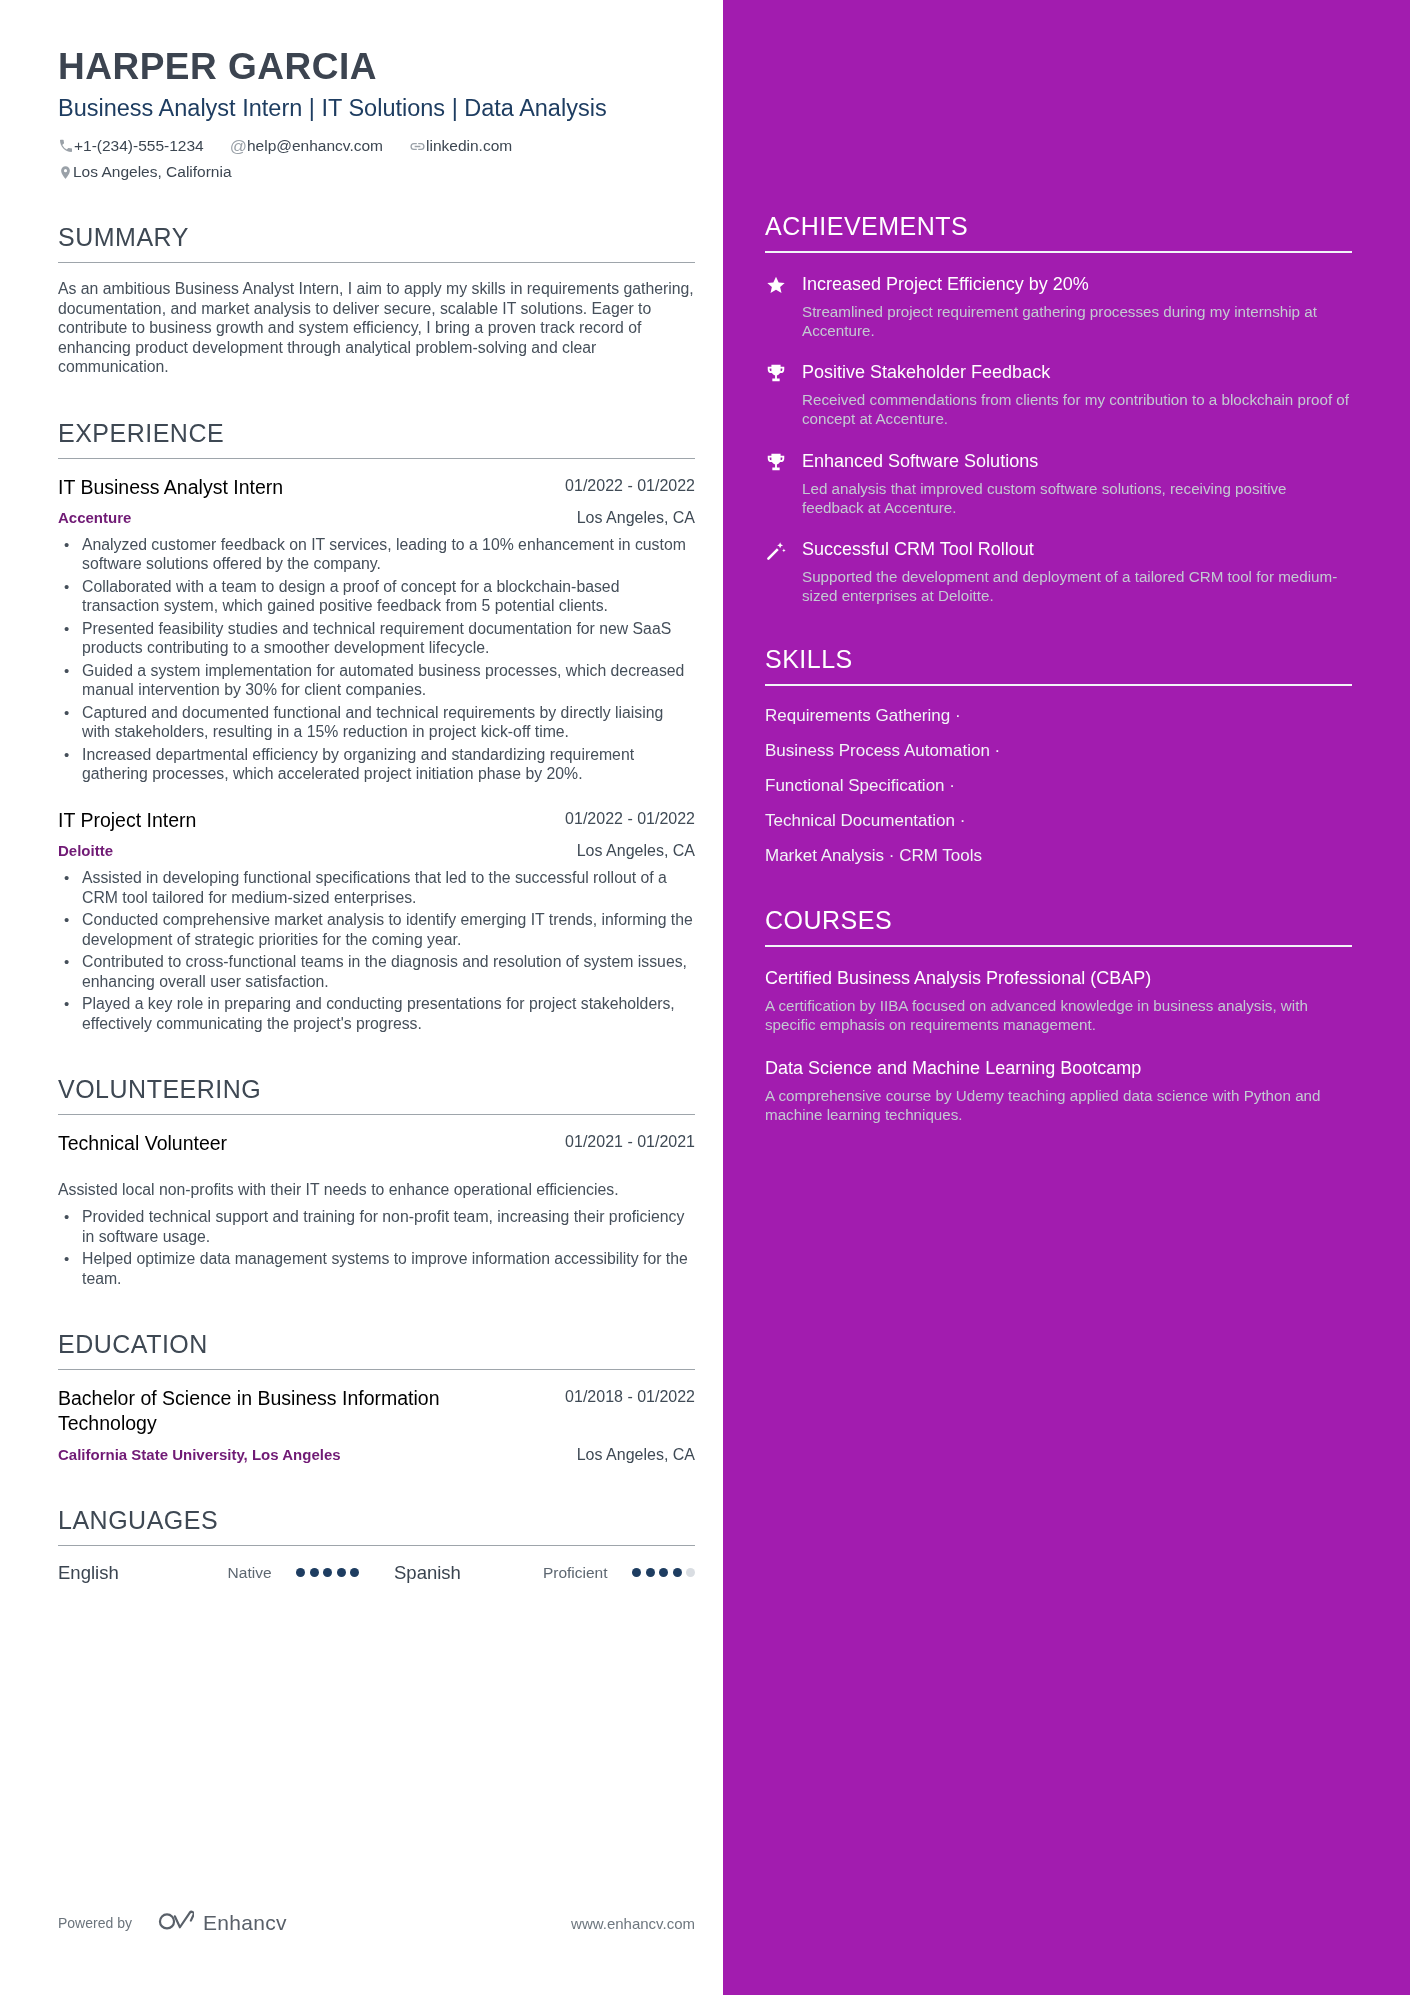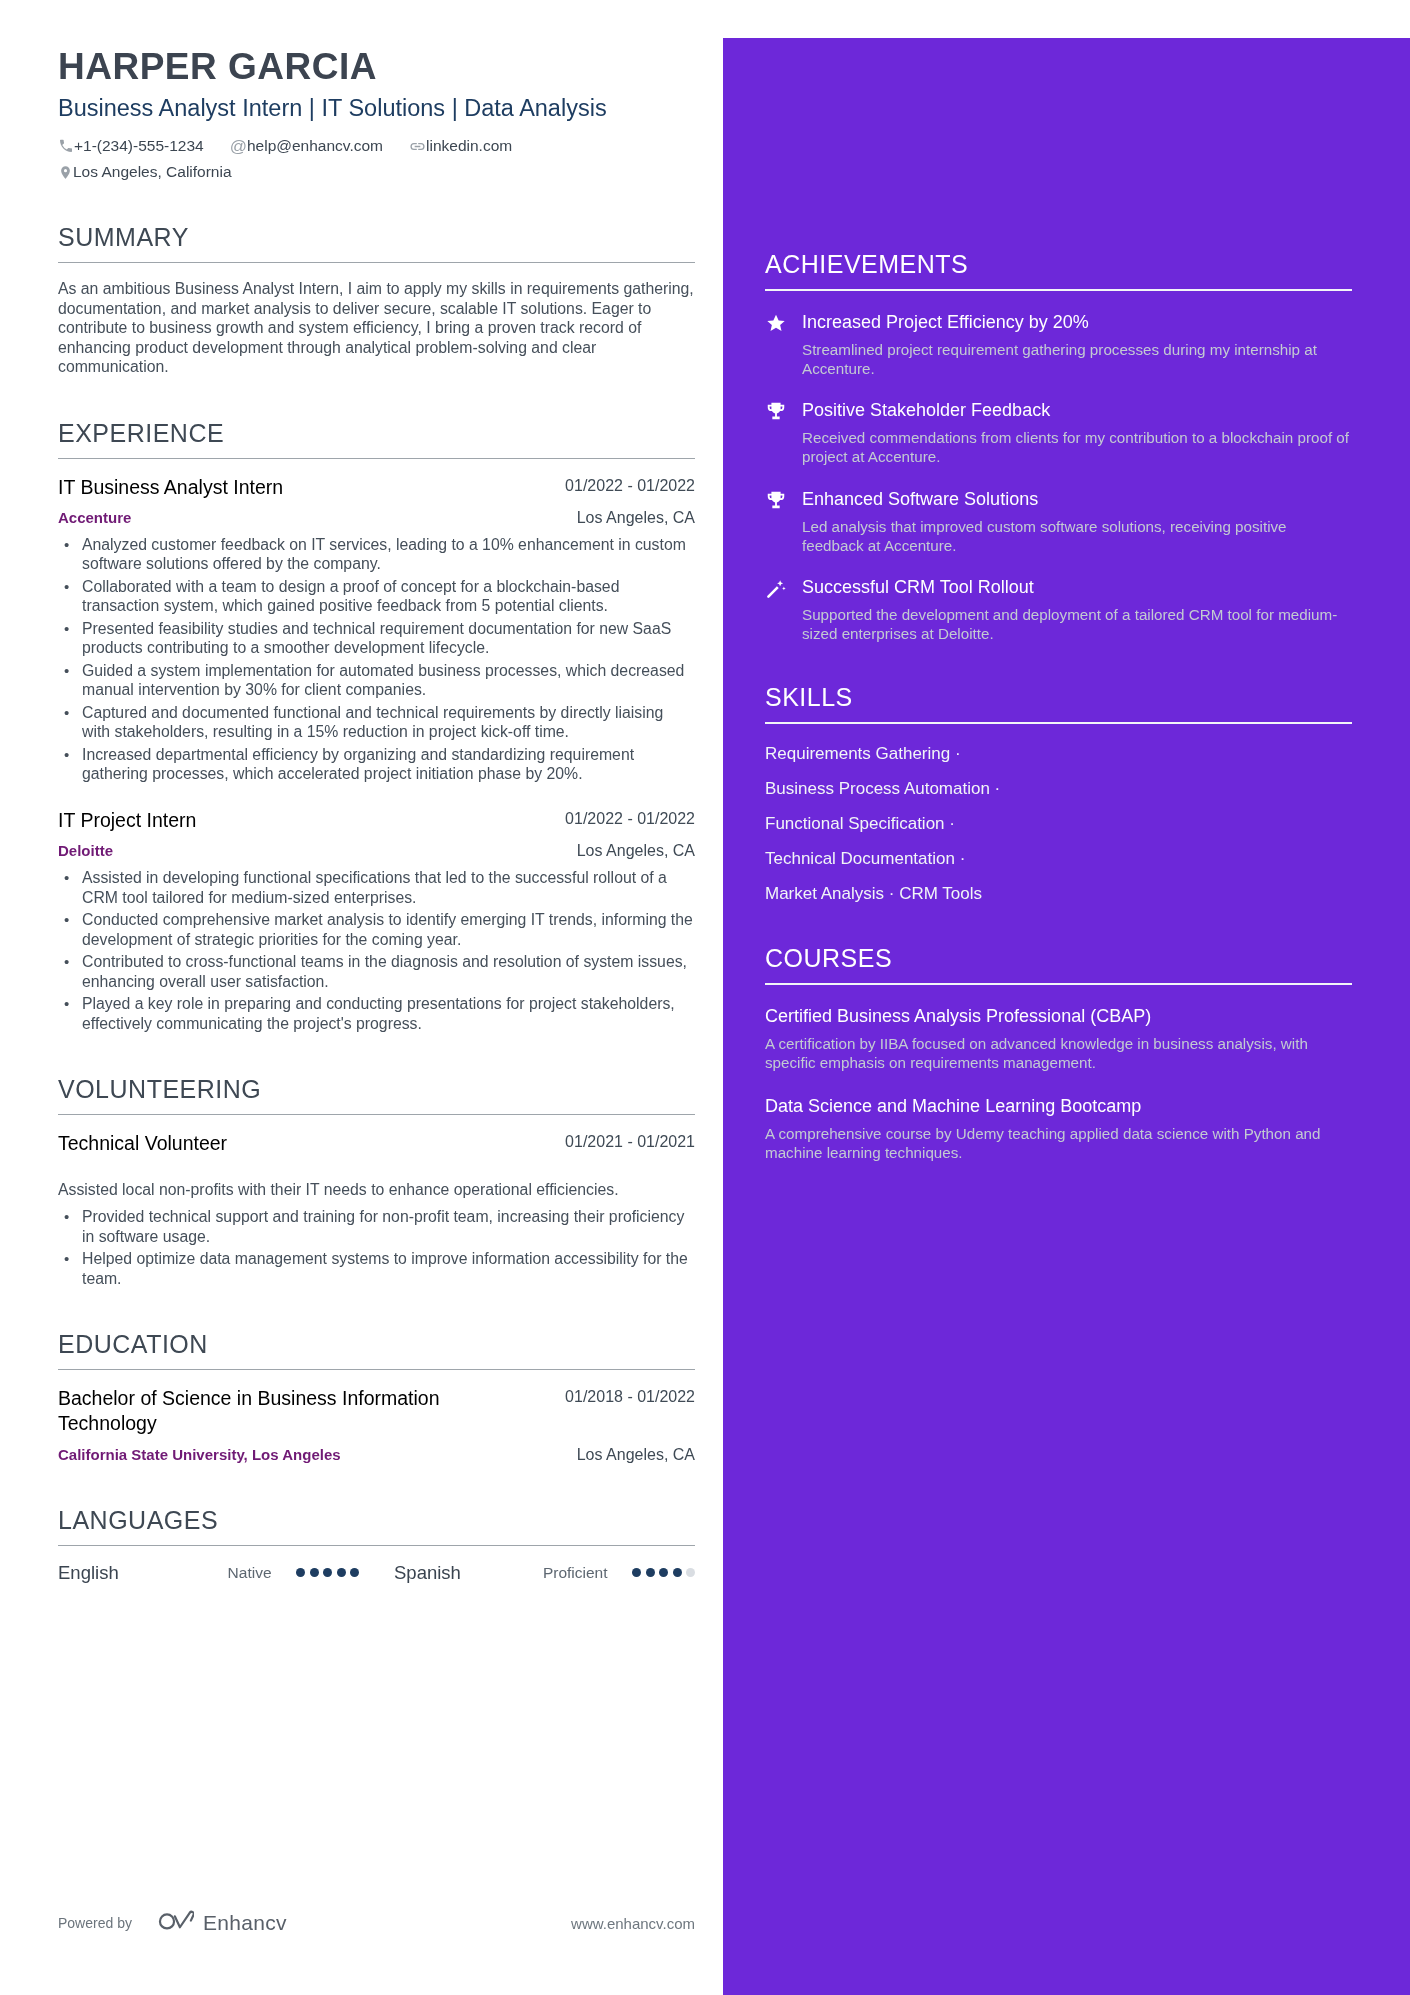--- a/index.html
+++ b/index.html
@@ -57,21 +57,21 @@
 
   
   .footer { position:absolute; left:58px; bottom:58px; width:637px; display:flex; align-items:center; }
   .powered { font-size:14px; color:#6b747c; }
   .brand-logo { margin-left:26px; margin-right:9px; }
   .brand-name { font-size:21px; color:#596069; letter-spacing:.3px; }
   .site { margin-left:auto; font-size:15px; color:#6e777f; }
 
   
   .right {
-    flex:1; background:#6d28d9; color:#ffffff; padding:212px 58px 0 42px;margin-top:38px;
+    flex:1; background:#a21caf; color:#ffffff; padding:212px 58px 0 42px;
   }
   .sb-section { margin-bottom:40px; }
   .sb-head { font-size:25px; font-weight:500; color:#ffffff; letter-spacing:.5px; }
   .sb-rule { border:none; border-top:2px solid #f2f5f8; margin-top:10px; margin-bottom:20px; }
 
   .ach-item { display:flex; gap:15px; margin-bottom:21px; }
   .ach-icon { flex:0 0 22px; padding-top:2px; }
   .ach-icon svg { fill:#ffffff; display:block; }
   .ach-title { font-size:18px; font-weight:500; line-height:1.28; color:#ffffff; }
   .ach-desc { margin-top:6px; font-size:15.2px; line-height:1.26; color:#c3cad2; }
@@ -252,21 +252,21 @@
       </div>
 
       <div class="ach-item">
         <span class="ach-icon">
           <svg width="22" height="22" viewBox="0 0 24 24">
               <path d="M17 4V2H7v2H3v3a4 4 0 0 0 4 4h.54A5.5 5.5 0 0 0 11 13.74V17H8v3h8v-3h-3v-3.26A5.5 5.5 0 0 0 16.46 11H17a4 4 0 0 0 4-4V4h-4zM5 7V6h2v3a2 2 0 0 1-2-2zm14 0a2 2 0 0 1-2 2V6h2v1z"></path>
             </svg>
         </span>
         <div>
           <div class="ach-title">Positive Stakeholder Feedback</div>
-          <div class="ach-desc">Received commendations from clients for my contribution to a blockchain proof of project at Accenture.</div>
+          <div class="ach-desc">Received commendations from clients for my contribution to a blockchain proof of concept at Accenture.</div>
         </div>
       </div>
 
       <div class="ach-item">
         <span class="ach-icon">
           <svg width="22" height="22" viewBox="0 0 24 24">
               <path d="M17 4V2H7v2H3v3a4 4 0 0 0 4 4h.54A5.5 5.5 0 0 0 11 13.74V17H8v3h8v-3h-3v-3.26A5.5 5.5 0 0 0 16.46 11H17a4 4 0 0 0 4-4V4h-4zM5 7V6h2v3a2 2 0 0 1-2-2zm14 0a2 2 0 0 1-2 2V6h2v1z"></path>
             </svg>
         </span>
         <div>

